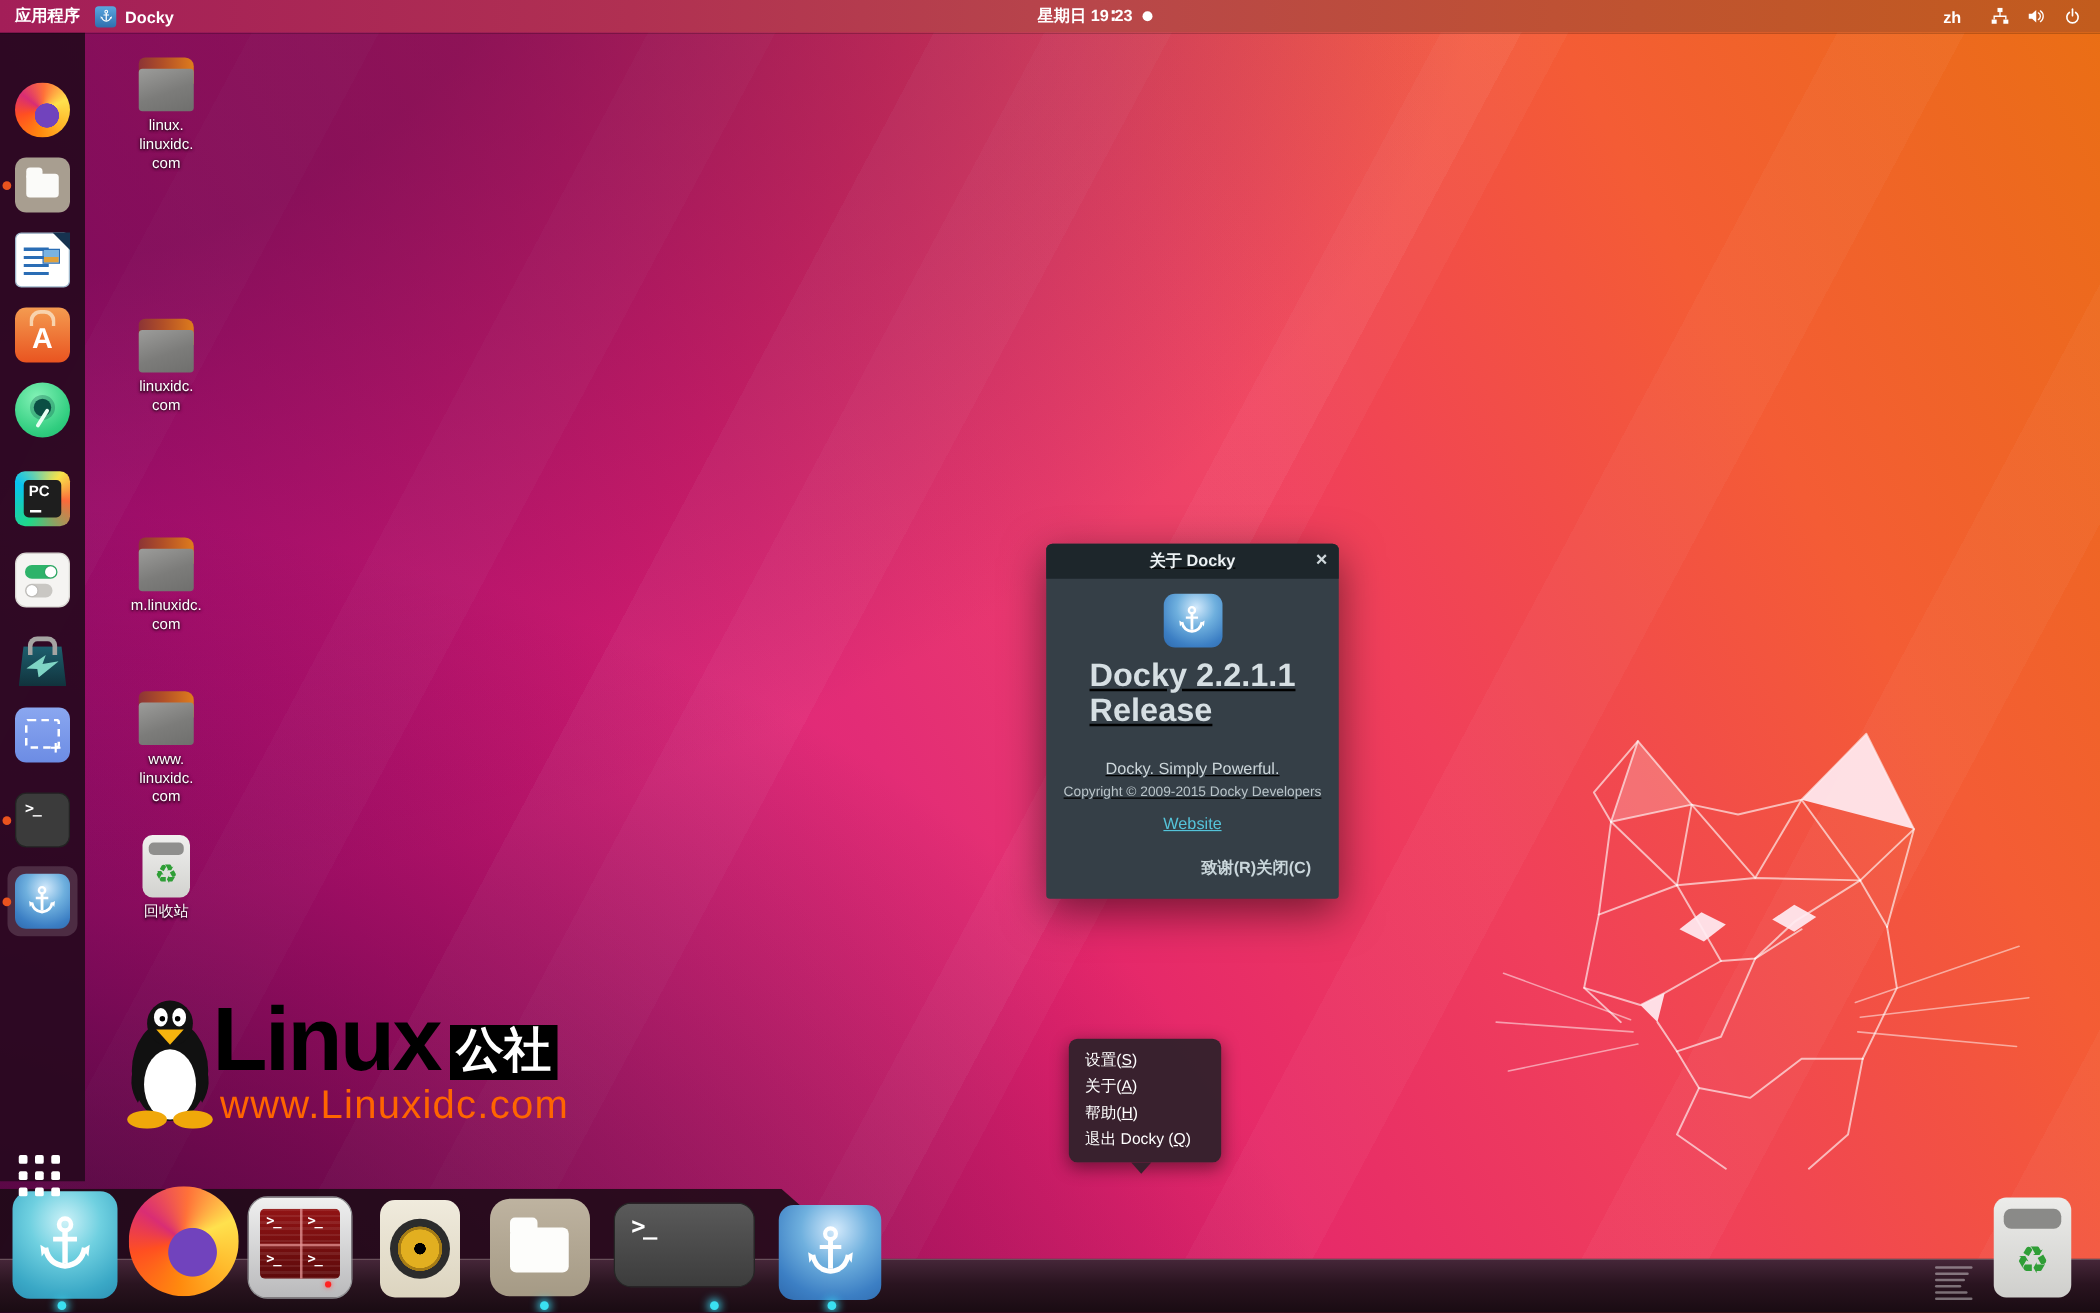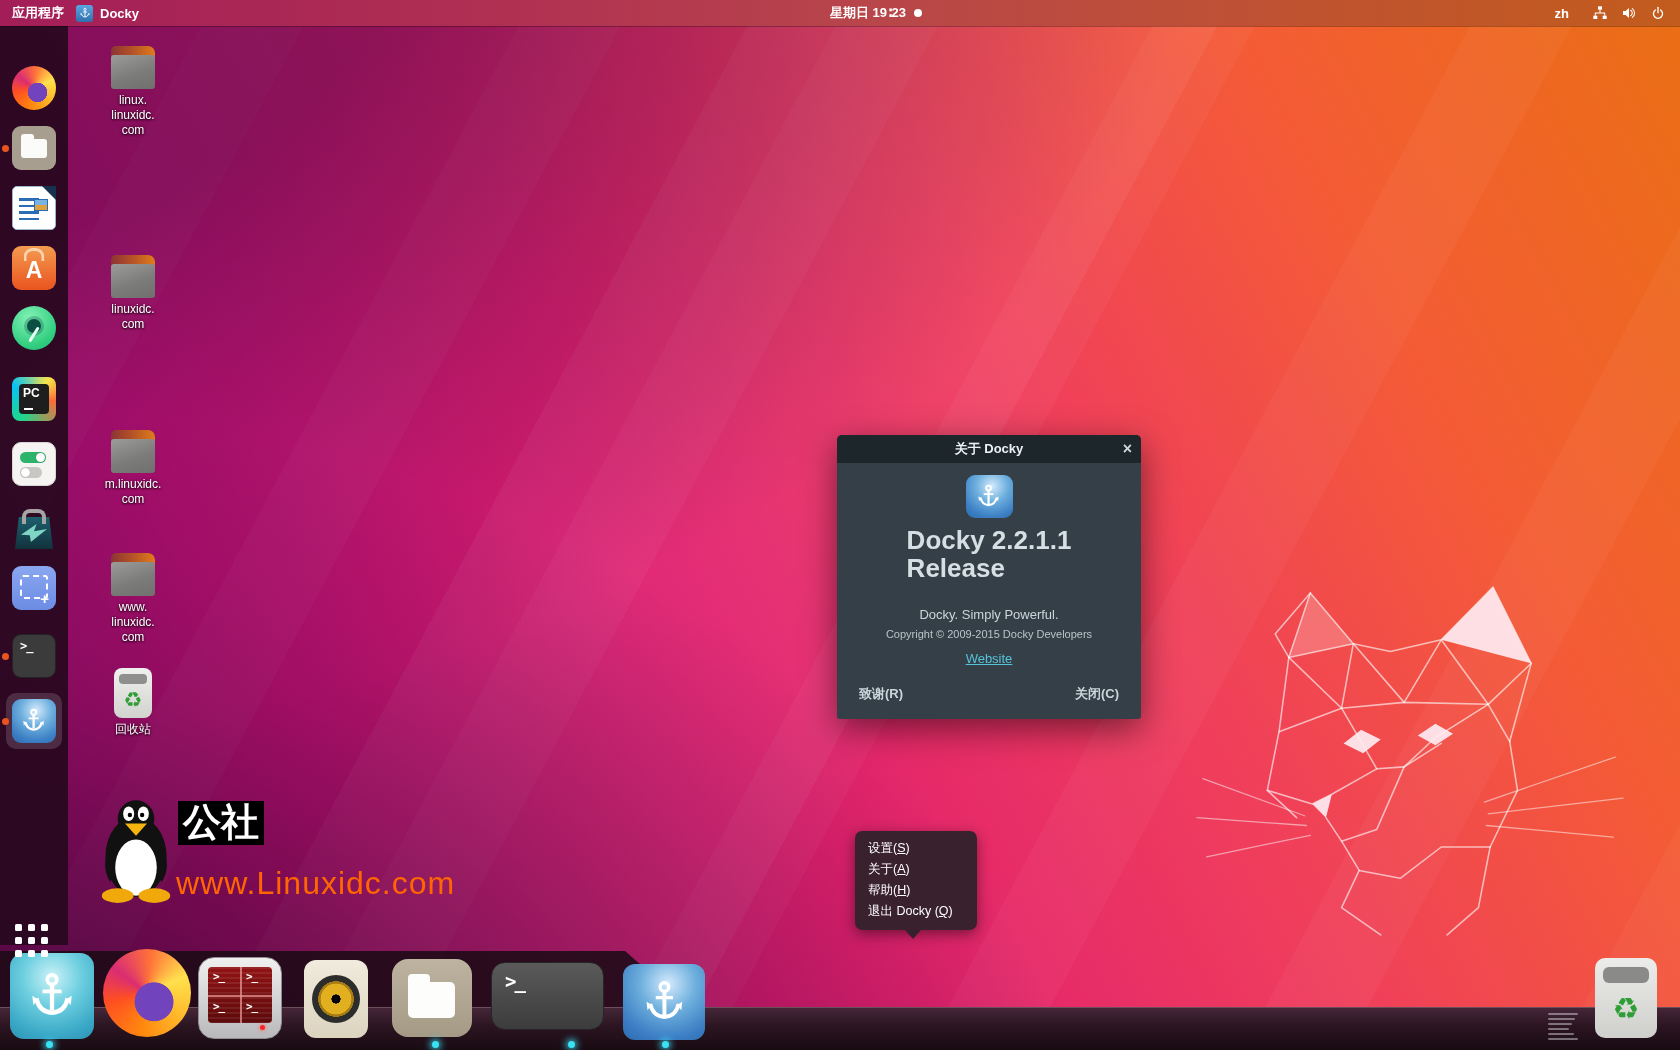--- a/index.html
+++ b/index.html
@@ -117,33 +117,33 @@
     border-radius:8px;}
   .trashcan .lid{position:absolute;left:5px;top:6px;width:28px;height:10px;border-radius:4px;background:#8f8f8d;}
   .trashcan .rec{position:absolute;left:0;right:0;top:19px;text-align:center;color:#2f9e36;font-size:21px;line-height:26px;}
   
   .branding{position:absolute;left:98px;top:793px;z-index:9;}
   .brand-row{position:absolute;left:72px;top:8px;display:flex;align-items:flex-end;}
   .brand-word{font-size:72px;line-height:0.88;font-weight:900;color:#000;letter-spacing:-2px;}
   .brand-suffix{margin-left:8px;background:#000;color:#fff;font-size:38px;font-weight:bold;padding:2px 5px;line-height:1.05;}
   .brand-url{position:absolute;left:78px;top:72px;font-size:32px;color:#ff6500;letter-spacing:1px;}
   
-  .dialog{position:absolute;left:837px;top:435px;width:304px;height:284px;z-index:60;
-    background:#353f47;border-radius:5px 5px 3px 3px;box-shadow:0 10px 34px rgba(0,0,0,0.5);}
+  .dialog{position:absolute;left:837px;top:435px;width:234px;height:284px;z-index:60;
+    background:#353f47;border-radius:5px 5px 3px 3px;box-shadow:0 10px 34px rgba(0,0,0,0.5);text-decoration:underline;}
   .dlg-titlebar{position:relative;height:28px;background:#1d262b;border-radius:5px 5px 0 0;
     display:flex;align-items:center;justify-content:center;color:#ecf1f3;font-size:13px;font-weight:bold;}
   .dlg-close{position:absolute;right:9px;top:0;height:28px;display:flex;align-items:center;
     color:#cfd8dc;font-size:16px;font-weight:bold;cursor:default;}
   .dlg-body{display:flex;flex-direction:column;align-items:center;}
   .dlg-appicon{margin-top:12px;width:47px;height:43px;}
   .dlg-version{margin-top:8px;color:#d6dfe3;font-size:26px;line-height:28px;font-weight:bold;text-align:left;white-space:pre-line;}
   .dlg-tagline{margin-top:25px;color:#ccd6da;font-size:13px;}
   .dlg-copyright{margin-top:6px;color:#b9c4c9;font-size:11px;}
   .dlg-link{margin-top:11px;color:#55c3d9;font-size:13px;text-decoration:underline;}
-  .dlg-buttons{position:absolute;left:22px;right:22px;bottom:16px;display:flex;justify-content:space-between;}
+  .dlg-buttons{position:absolute;left:22px;right:22px;bottom:16px;display:flex;justify-content:flex-end;}
   .dlg-btn{color:#c9d6db;font-size:13px;font-weight:bold;}
   
   .dmenu{position:absolute;left:855px;top:831px;width:122px;z-index:65;background:rgba(52,33,44,0.97);
     border-radius:7px;padding:7px 0 8px 0;box-shadow:0 4px 14px rgba(0,0,0,0.45);}
   .dmenu::after{content:"";position:absolute;left:50px;top:100%;width:0;height:0;
     border:8px solid rgba(0,0,0,0);border-top:9px solid rgba(52,33,44,0.97);}
   .dmenu-item{height:21px;line-height:21px;padding:0 13px;color:#fff;font-size:12.5px;white-space:nowrap;}
   .mn{text-decoration:underline;}
   
   .dock-back{position:absolute;left:-12px;top:951px;width:700px;height:99px;z-index:20;
@@ -248,20 +248,21 @@
       <circle cx="30" cy="21" r="15" fill="#111"></circle>
       <ellipse cx="24" cy="17" rx="4.5" ry="6" fill="#fff"></ellipse>
       <ellipse cx="36" cy="17" rx="4.5" ry="6" fill="#fff"></ellipse>
       <circle cx="25" cy="18" r="1.8" fill="#000"></circle>
       <circle cx="35" cy="18" r="1.8" fill="#000"></circle>
       <polygon points="21,25 39,25 30,35" fill="#f6b40e"></polygon>
       <ellipse cx="15" cy="84" rx="13" ry="6" fill="#f0a80a"></ellipse>
       <ellipse cx="45" cy="84" rx="13" ry="6" fill="#f0a80a"></ellipse>
     </svg>
     <div class="brand-row">
+      <span class="brand-word">Linux</span>
       <span class="brand-suffix">公社</span>
     </div>
     <div class="brand-url">www.Linuxidc.com</div>
   </div>
 
   <div class="desk-item" style="top:46px">
     <div class="folder"></div>
     <div class="desk-label">linux.
 linuxidc.
 com</div>

